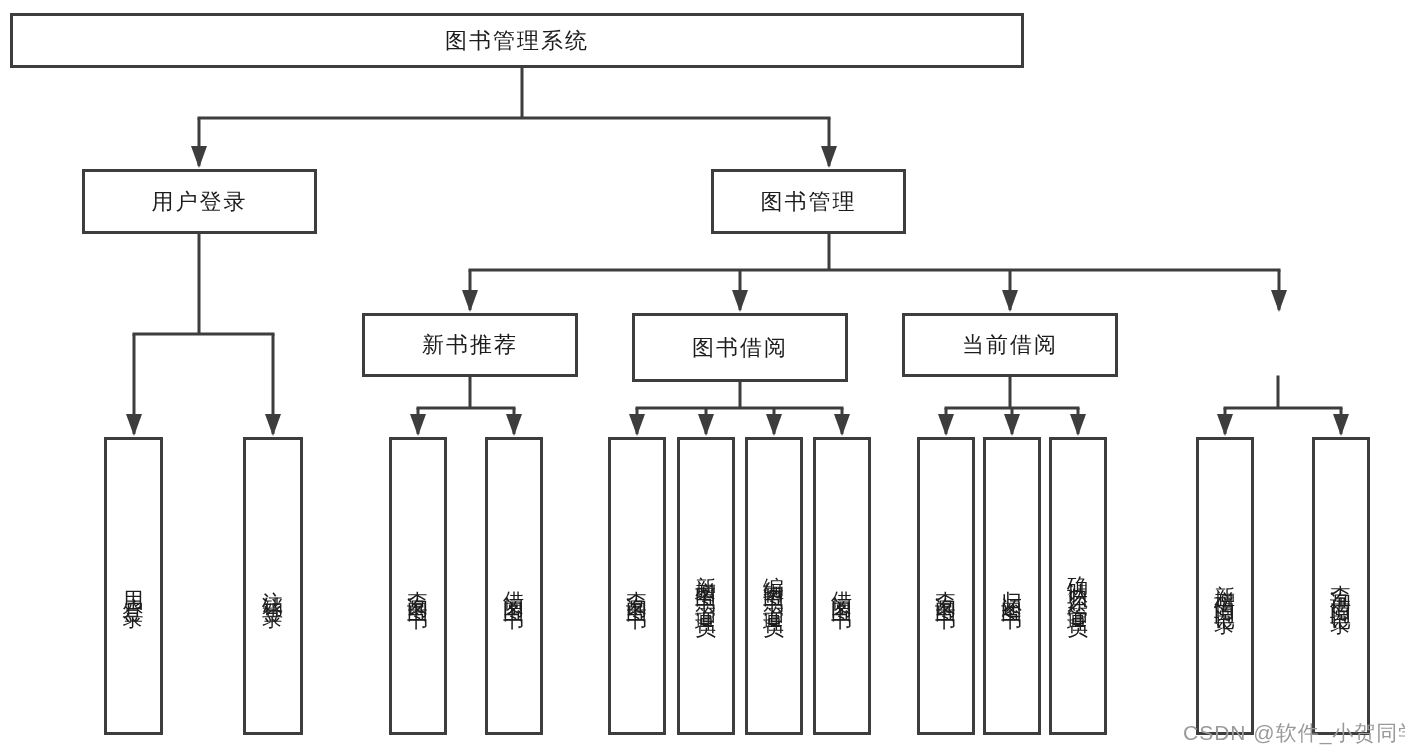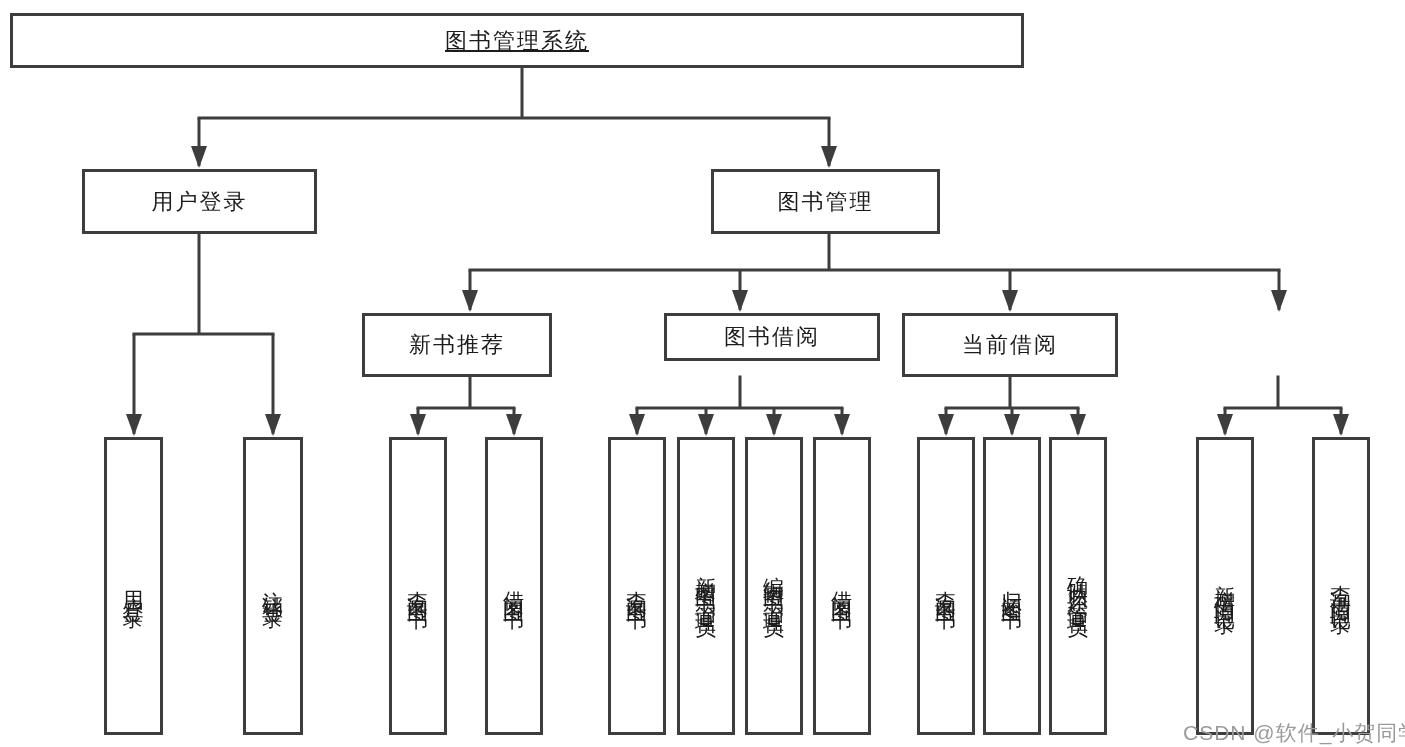--- a/index.html
+++ b/index.html
@@ -72,35 +72,35 @@
       <path class="arrowline" marker-end="url(#ah)" d="M774 408 V434"></path>
       <path class="arrowline" marker-end="url(#ah)" d="M842 408 V434"></path>
       <path class="arrowline" marker-end="url(#ah)" d="M946 408 V434"></path>
       <path class="arrowline" marker-end="url(#ah)" d="M1012 408 V434"></path>
       <path class="arrowline" marker-end="url(#ah)" d="M1078 408 V434"></path>
       <path class="arrowline" marker-end="url(#ah)" d="M1225 408 V434"></path>
       <path class="arrowline" marker-end="url(#ah)" d="M1341 408 V434"></path>
     </g>
   </svg>
 
-  <div class="node" style="left:10px;top:13px;width:1014px;height:55px;text-decoration:underline;">
+  <div class="node" style="left:10px;top:13px;width:1014px;height:55px;">
     <span>图书管理系统</span>
   </div>
 
   <div class="node" style="left:82px;top:169px;width:235px;height:65px;">
     <span>用户登录</span>
   </div>
-  <div class="node" style="left:711px;top:169px;width:229px;height:65px;">
+  <div class="node" style="left:711px;top:169px;width:195px;height:65px;">
     <span>图书管理</span>
   </div>
 
-  <div class="node" style="left:362px;top:313px;width:190px;height:64px;">
+  <div class="node" style="left:362px;top:313px;width:216px;height:64px;">
     <span>新书推荐</span>
   </div>
-  <div class="node" style="left:664px;top:313px;width:216px;height:48px;">
+  <div class="node" style="left:632px;top:313px;width:216px;height:69px;">
     <span>图书借阅</span>
   </div>
   <div class="node" style="left:902px;top:313px;width:216px;height:64px;text-align:center;">
     <span>当前借阅</span>
   </div>
 
   <div class="leaf" style="left:104px;top:437px;width:59px;height:298px;">
     <span>用户登录</span>
   </div>
   <div class="leaf" style="left:243px;top:437px;width:60px;height:298px;">

